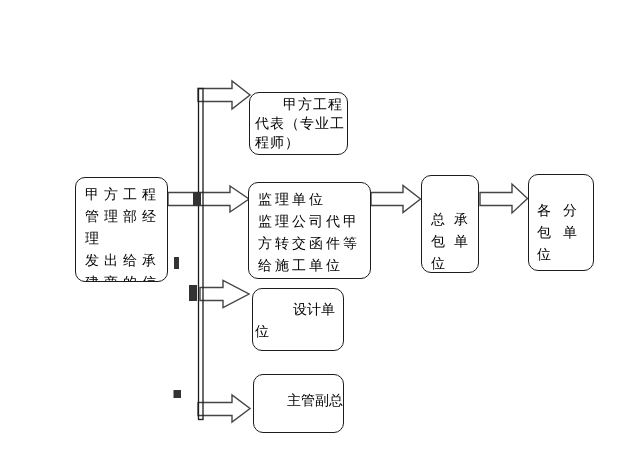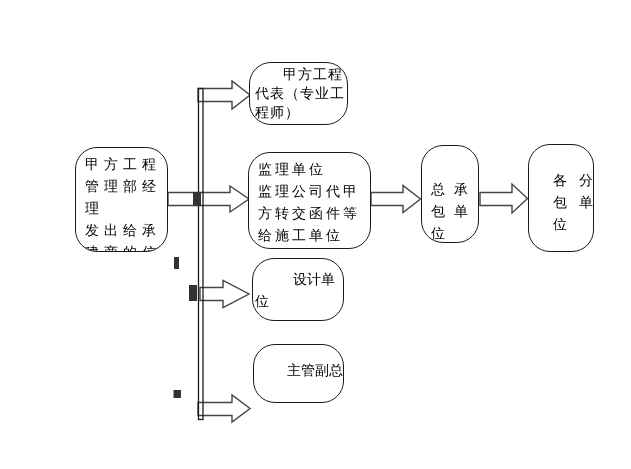--- a/index.html
+++ b/index.html
@@ -20,25 +20,26 @@
     position: absolute;
     left: 0;
     top: 0;
     z-index: 0;
   }
   .box {
     position: absolute;
     box-sizing: border-box;
     background: #ffffff;
     border: 1.6px solid #1c1c1c;
-    border-radius: 22px;
+    border-radius: 10px;
     z-index: 1;
     font-size: 14px;
     white-space: pre;
     overflow: hidden;
+    margin-top: 30px;
   }
   #box-party-a-manager {
     left: 75px;  top: 147px;
     width: 93px; height: 105px;
     padding: 5px 2px 0 9px;
     line-height: 22px;
     letter-spacing: 5px;
   }
   #box-party-a-representative {
     left: 249px; top: 62px;
@@ -57,22 +58,22 @@
   }
   #box-general-contractor {
     left: 421px; top: 145px;
     width: 58px; height: 98px;
     padding: 32px 0 0 9px;
     line-height: 22px;
     letter-spacing: 9px;
   }
   #box-subcontractors {
     left: 528px; top: 144px;
-    width: 66px; height: 108px;
-    padding: 24px 0 0 24px;
+    width: 66px; height: 97px;
+    padding: 24px 0 0 8px;
     line-height: 22px;
     letter-spacing: 12px;
   }
   #box-design-unit {
     left: 252px; top: 258px;
     width: 92px; height: 63px;
     padding: 9px 2px 4px 2px;
     line-height: 22px;
     text-indent: 38px;
   }

